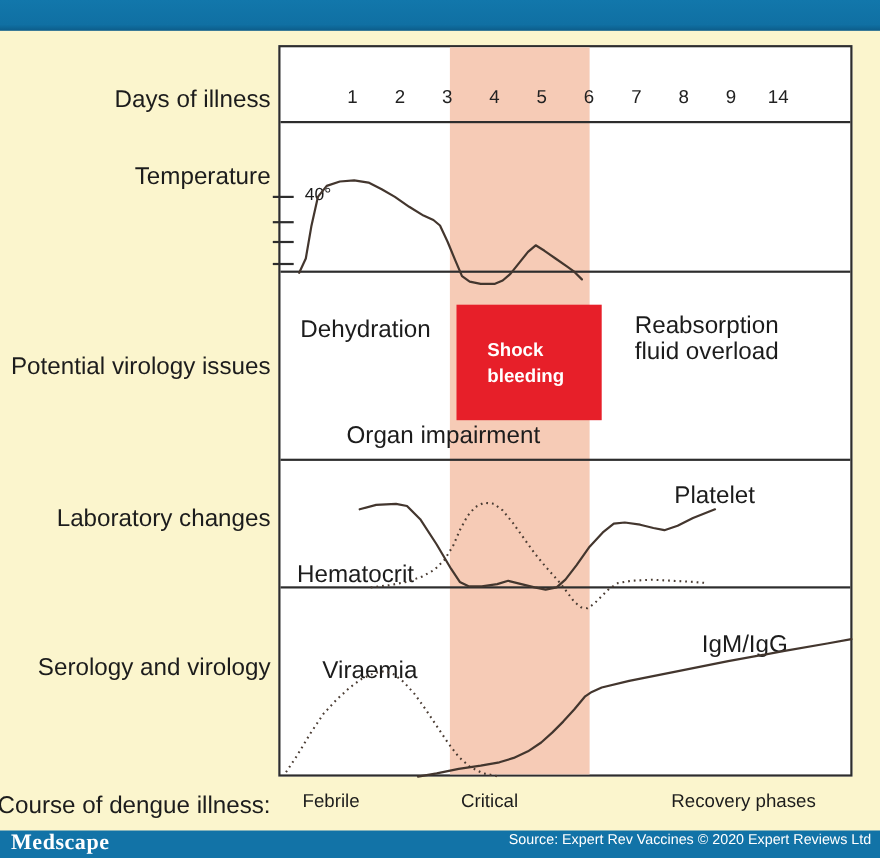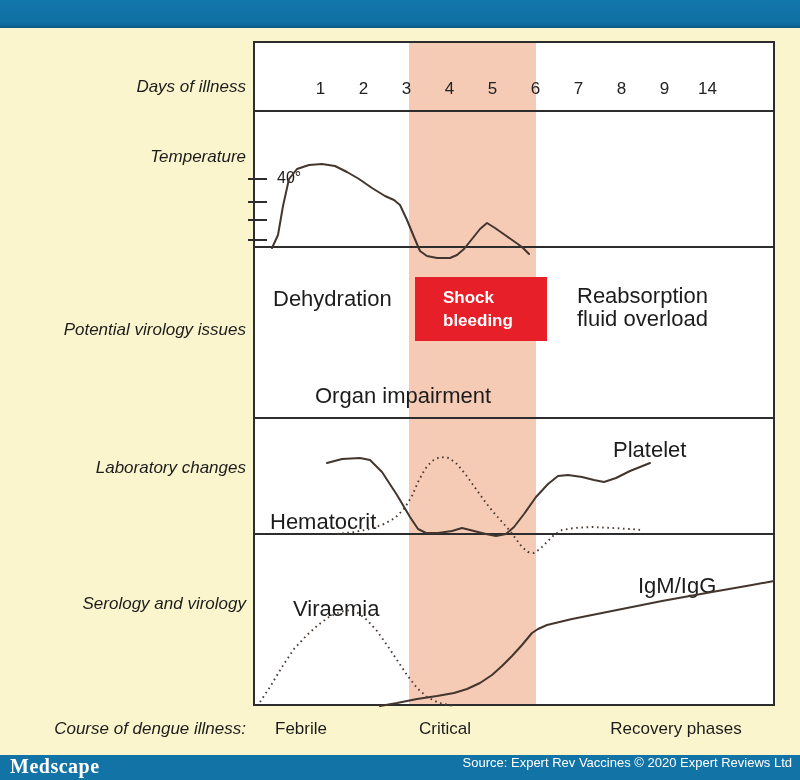--- a/index.html
+++ b/index.html
@@ -30,26 +30,26 @@
   .in-label{position:absolute;z-index:4;font-size:22px;white-space:nowrap;}
   #label-40{left:22px;top:126px;font-size:16px;}
   #label-dehydration{left:18px;top:243px;}
   #reabsorption-block{left:322px;top:241px;line-height:23px;}
   #label-organ{left:60px;top:340px;width:312px;}
   #label-platelet{left:358px;top:394px;}
   #label-hematocrit{left:15px;top:466px;}
   #label-viraemia{left:38px;top:553px;}
   #label-igm{left:383px;top:530px;}
   
-  #shock-box{position:absolute;left:160px;top:234px;width:132px;height:64px;background:#e71f29;
+  #shock-box{position:absolute;left:160px;top:234px;width:132px;height:105px;background:#e71f29;
              z-index:3;display:flex;flex-direction:column;justify-content:center;padding-left:28px;
              box-sizing:border-box;}
   #shock-box div{color:#ffffff;font-weight:bold;font-size:17px;line-height:23px;}
   
-  .row-label{position:absolute;right:554px;font-size:17px;white-space:nowrap;z-index:1;font-style:italic;}
+  .row-label{position:absolute;right:554px;font-size:22px;white-space:nowrap;z-index:1;}
   #rl-days{top:77px;}
   #rl-temperature{top:147px;}
   #rl-clinical{top:320px;}
   #rl-laboratory{top:458px;}
   #rl-serology{top:594px;}
   #rl-course{top:719px;}
   
   .phase-label{position:absolute;top:719px;font-size:17px;transform:translateX(-50%);white-space:nowrap;}
   #phase-febrile{left:301px;}
   #phase-critical{left:445px;}

